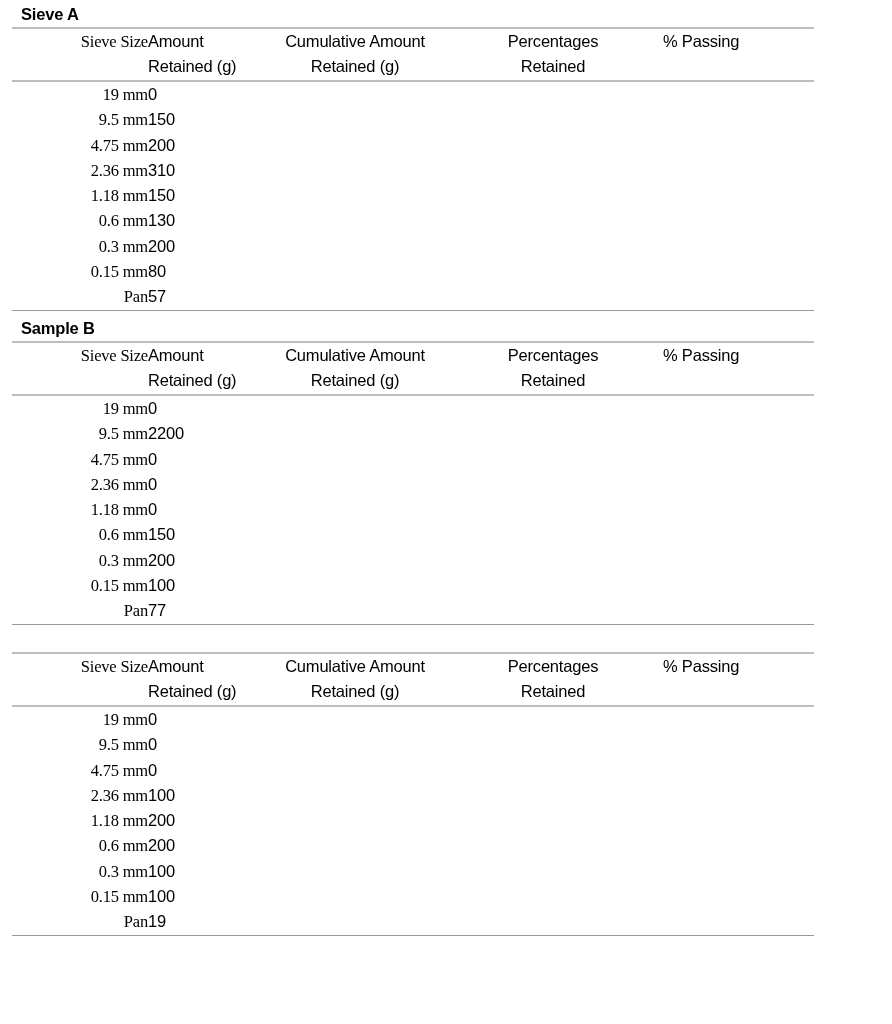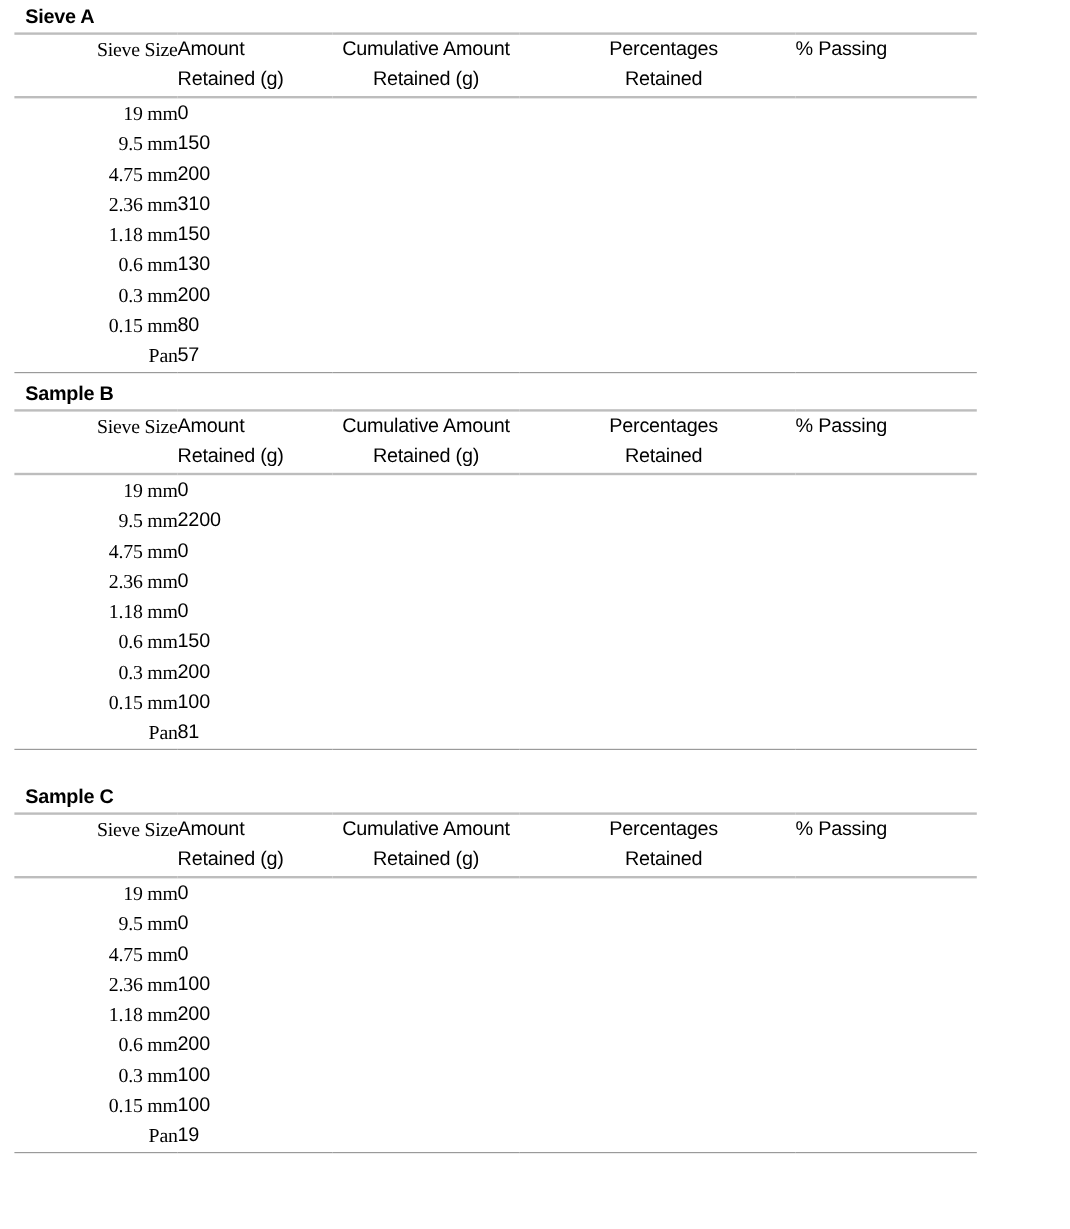--- a/index.html
+++ b/index.html
@@ -209,31 +209,30 @@
         </tr>
       <tr>
           <td class="c1">0.15 mm</td>
           <td class="c2">100</td>
           <td class="c3"></td>
           <td class="c4"></td>
           <td class="c5"></td>
         </tr>
       <tr class="last">
           <td class="c1">Pan</td>
-          <td class="c2">81</td>
+          <td class="c2">77</td>
           <td class="c3"></td>
           <td class="c4"></td>
           <td class="c5"></td>
         </tr>
     </tbody>
   </table>
 </section>
 
 <section class="sample" style="top:652px;">
-  <div class="sample-title">Sample C</div>
   <table class="tbl">
     <thead>
       <tr>
         <th class="c1"><span>Sieve Size</span></th>
         <th class="c2"><span>Amount</span><br><span>Retained (g)</span></th>
         <th class="c3"><span>Cumulative Amount</span><br><span>Retained (g)</span></th>
         <th class="c4"><span>Percentages</span><br><span>Retained</span></th>
         <th class="c5"><span>% Passing</span></th>
       </tr>
     </thead>

